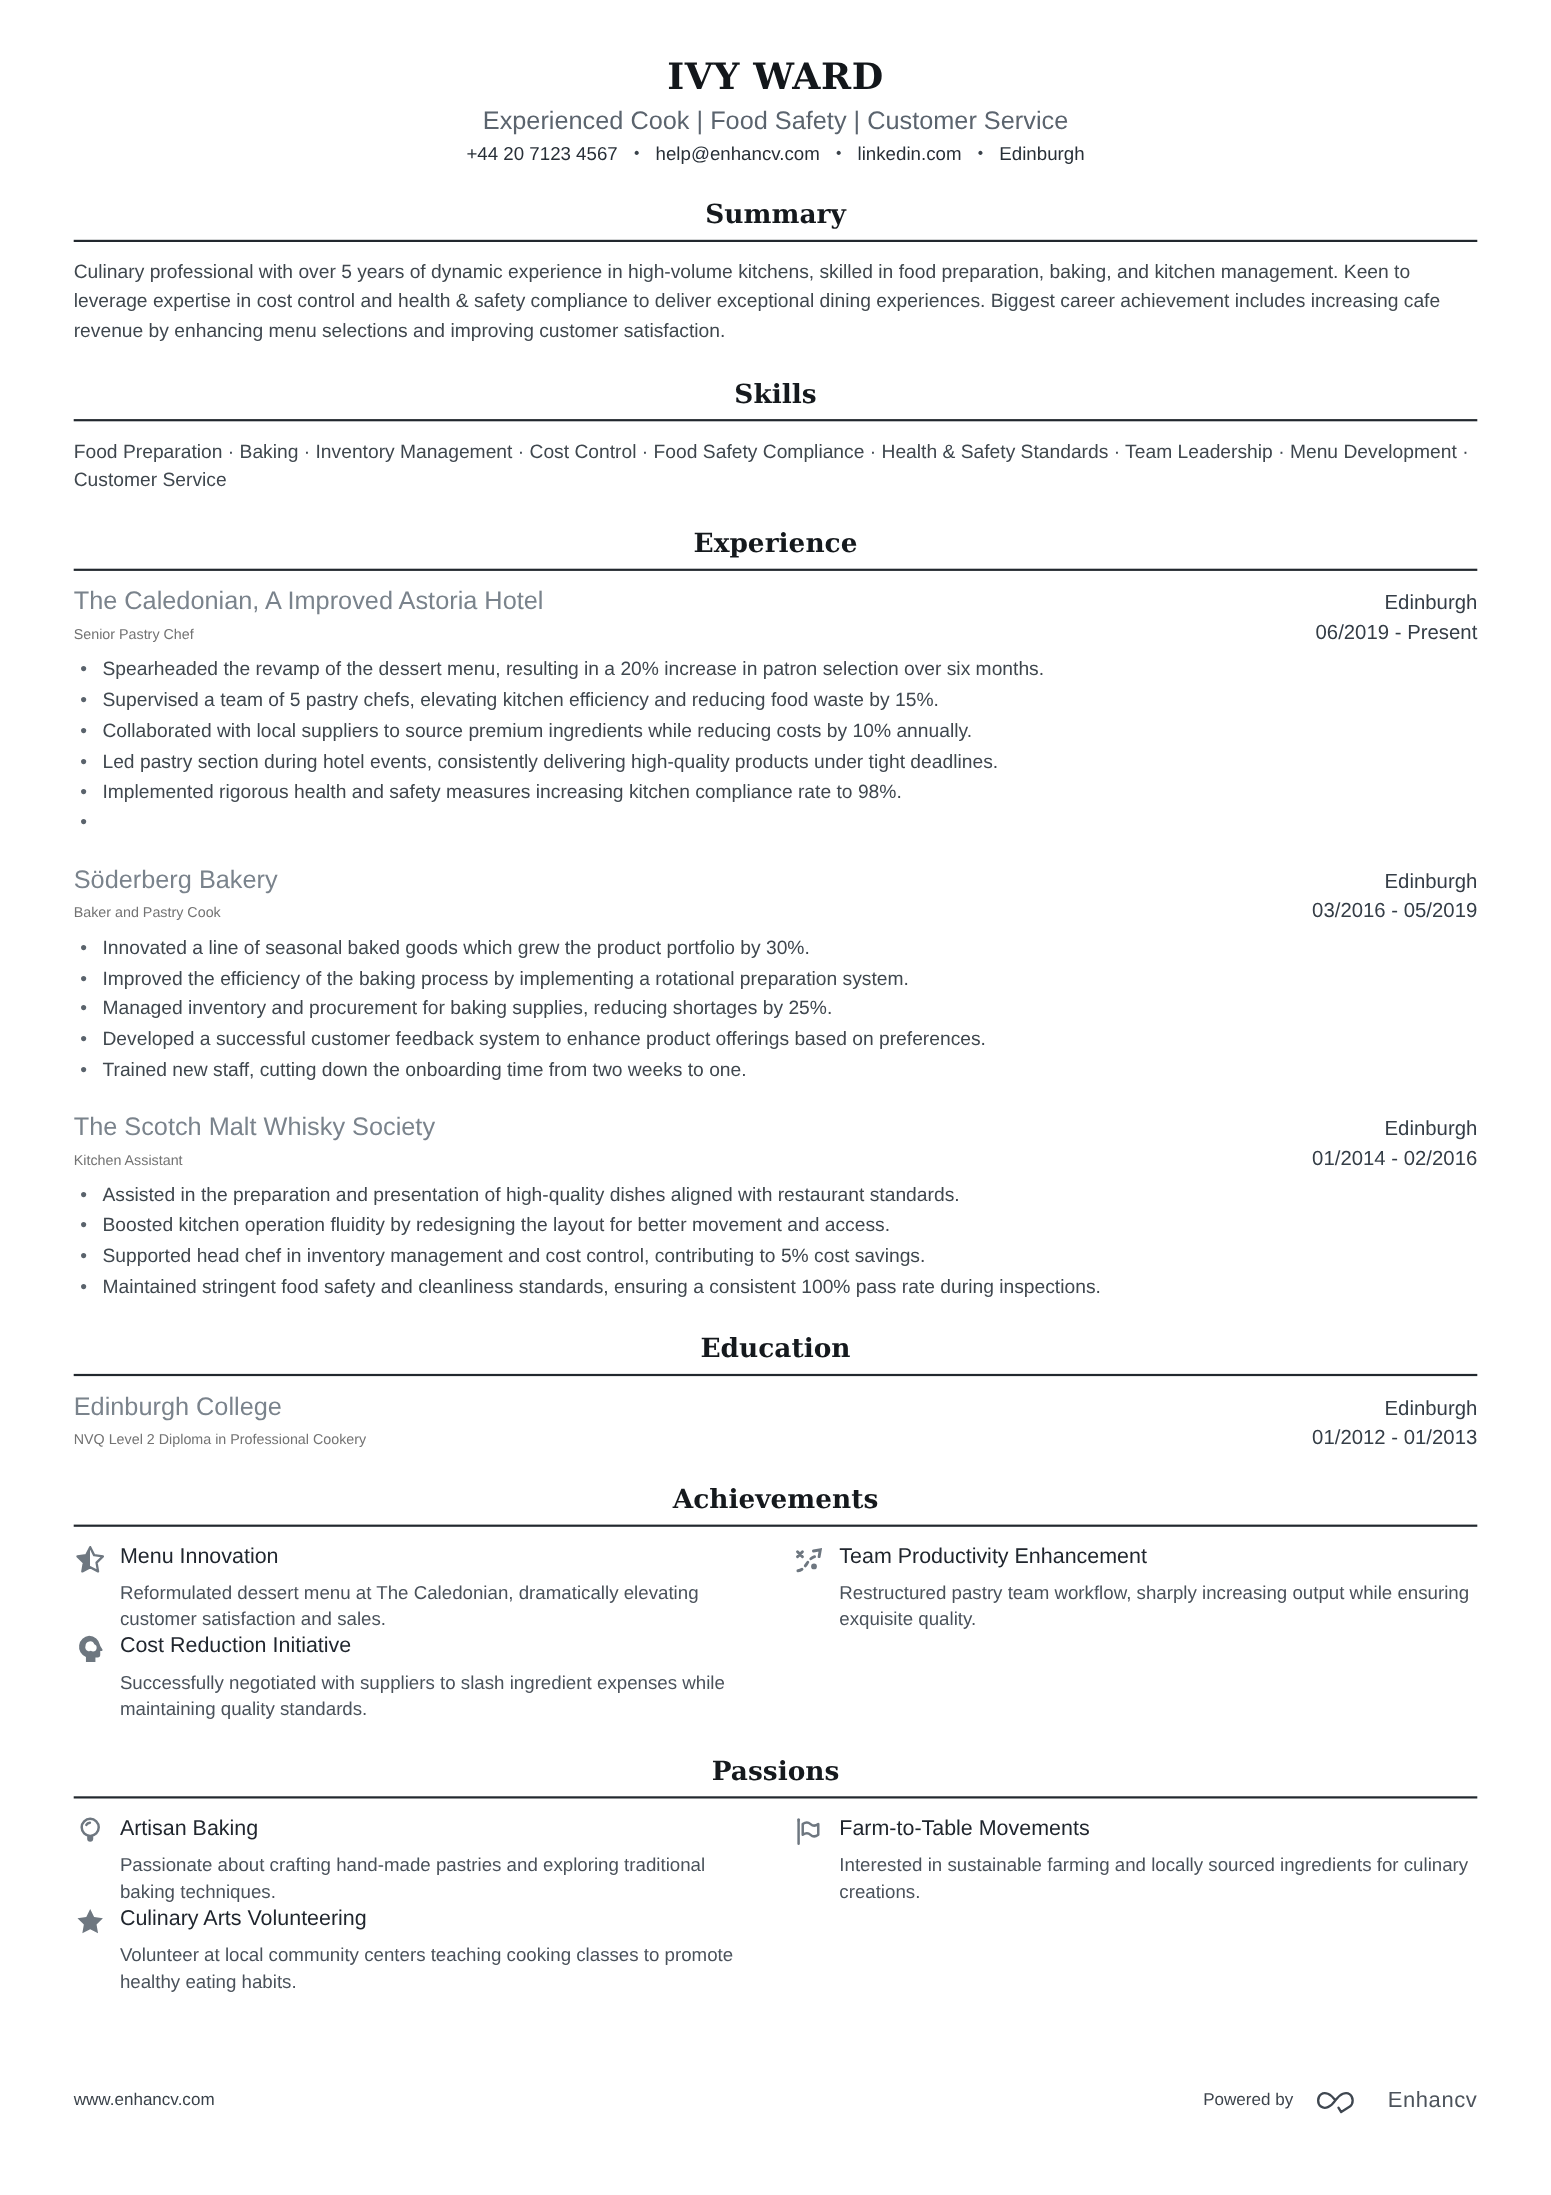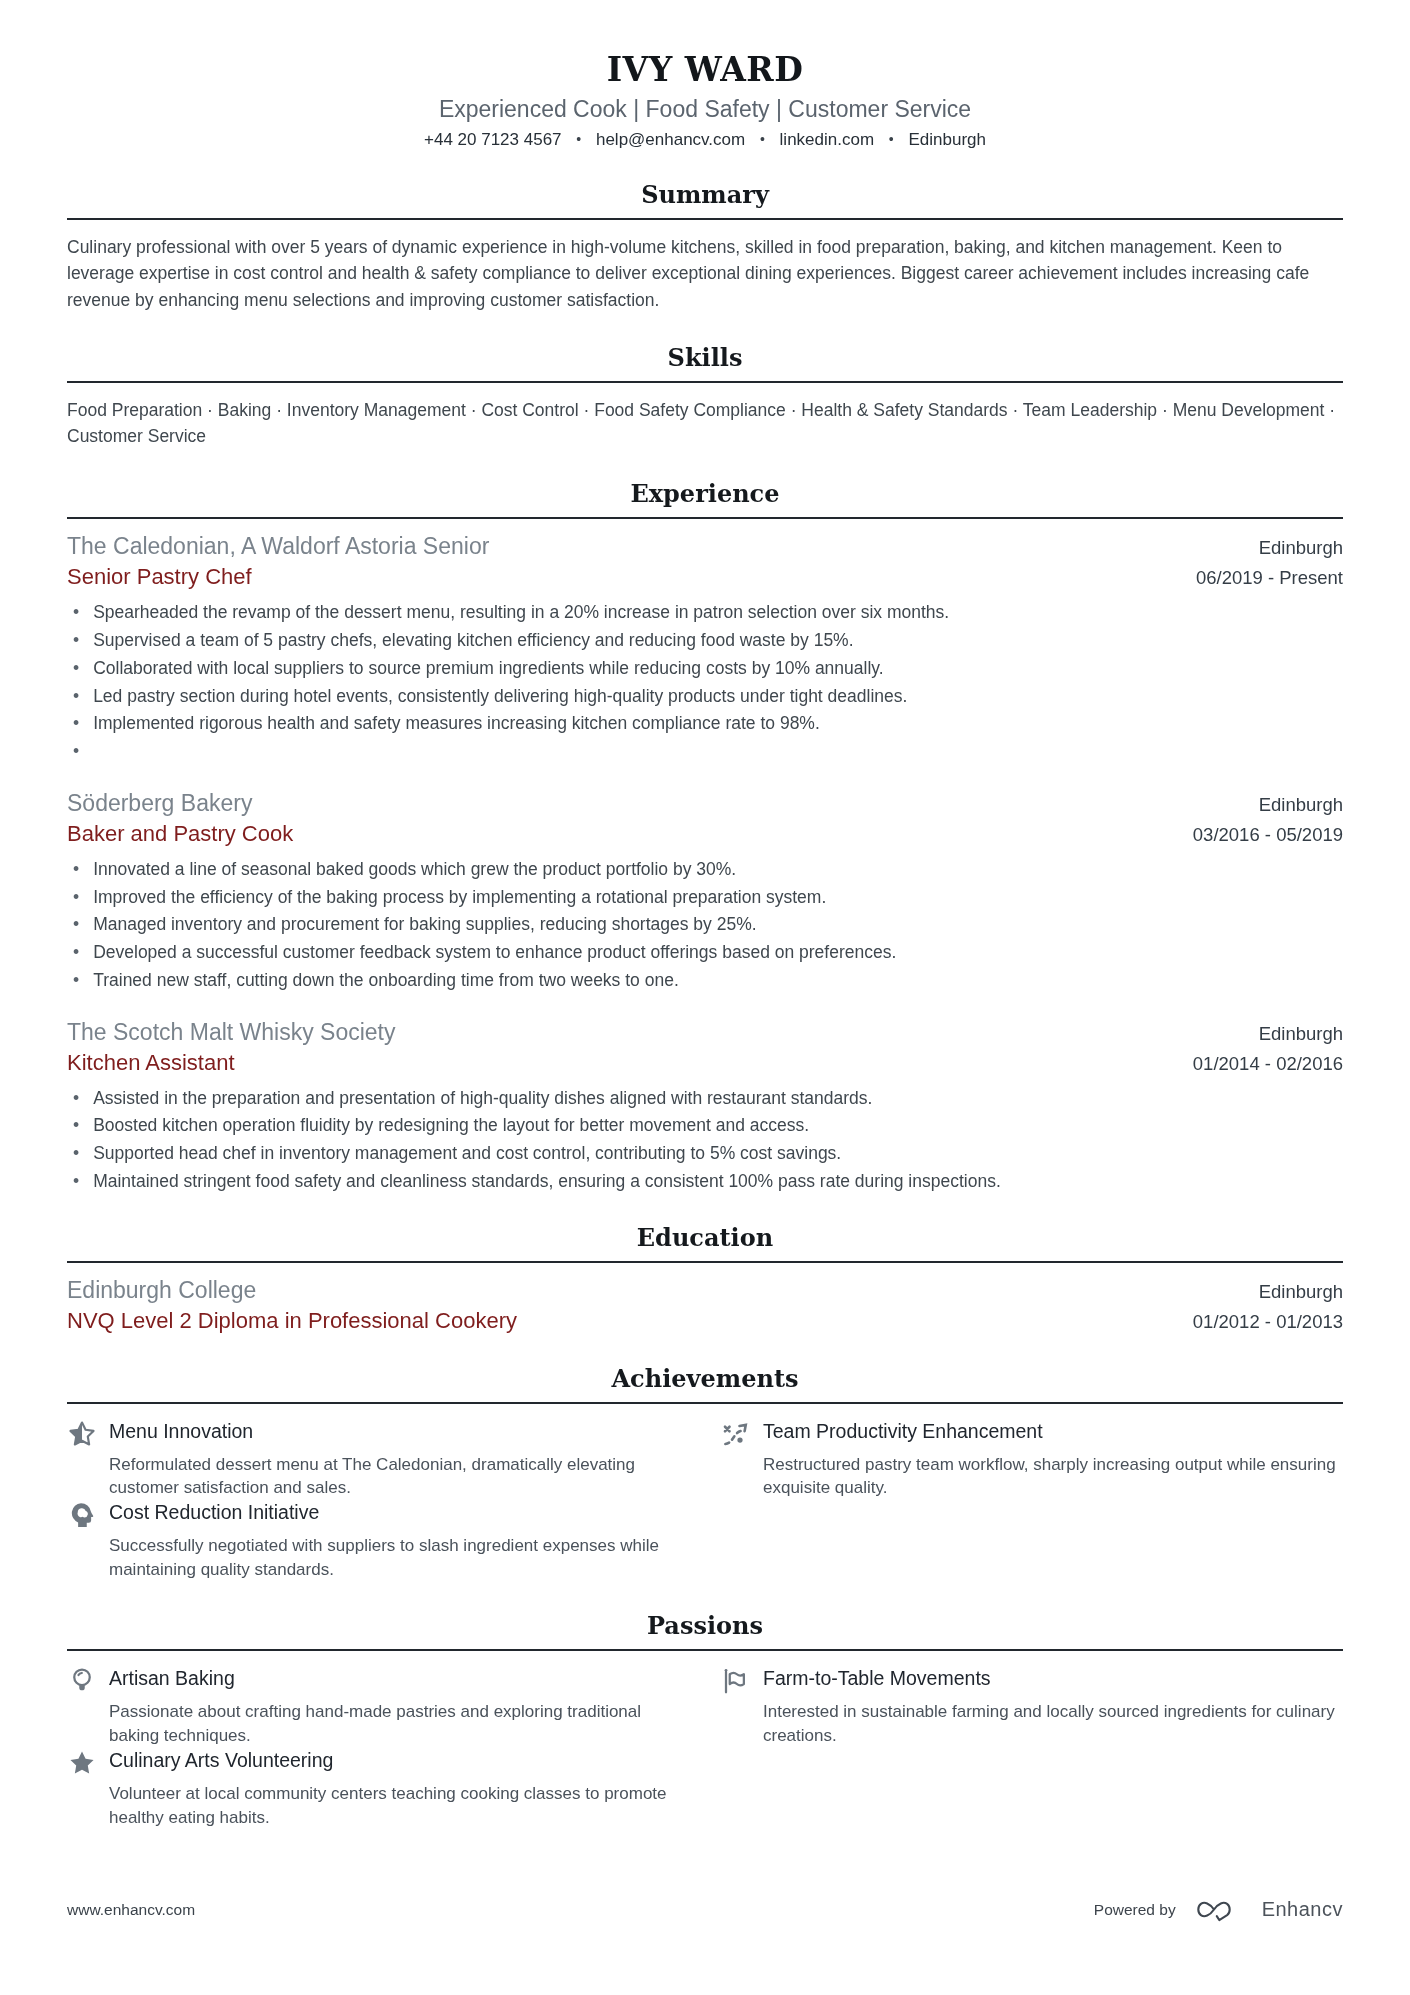--- a/index.html
+++ b/index.html
@@ -56,21 +56,21 @@
     color: #3f474e;
     margin: 0;
   }
   
   .entry { margin-bottom: 27px; }
   .entry:last-child { margin-bottom: 0; }
   .entry-row { display: flex; justify-content: space-between; align-items: baseline; }
   .company { font-size: 23px; color: #7a838c; font-weight: 400; }
   .loc { font-size: 18.5px; color: #343d46; }
   .entry-row.sub { margin-top: 4px; }
-  .role { font-size: 22px; color: #7f1d1d; font-weight: 500; text-align: right; }
+  .role { font-size: 13px; color: #737373; font-weight: 500; text-align: right; }
   .dates { font-size: 18.5px; color: #343d46; }
   ul.bullets { list-style: none; margin: 11px 0 0 0; padding: 0; }
   ul.bullets li {
     display: flex; gap: 14px;
     font-size: 17.5px; line-height: 1.3;
     color: #3f474e;
     margin: 0 0 5px 0;
     padding-left: 6px;
   }
   ul.bullets .dot { color: #5a636c; flex: none; }
@@ -133,21 +133,21 @@
     <hr class="sec-rule">
     <p class="body-text">Food Preparation · Baking · Inventory Management · Cost Control · Food Safety Compliance · Health &amp; Safety Standards · Team Leadership · Menu Development · Customer Service</p>
   </section>
 
   <section>
     <h2 class="sec-title">Experience</h2>
     <hr class="sec-rule">
 
     <div class="entry">
       <div class="entry-row">
-        <span class="company">The Caledonian, A Waldorf Astoria Senior</span>
+        <span class="company">The Caledonian, A Improved Astoria Hotel</span>
         <span class="loc">Edinburgh</span>
       </div>
       <div class="entry-row sub">
         <span class="role">Senior Pastry Chef</span>
         <span class="dates">06/2019 - Present</span>
       </div>
       <ul class="bullets">
         <li>
             <span class="dot">•</span>
             <span>Spearheaded the revamp of the dessert menu, resulting in a 20% increase in patron selection over six months.</span>

